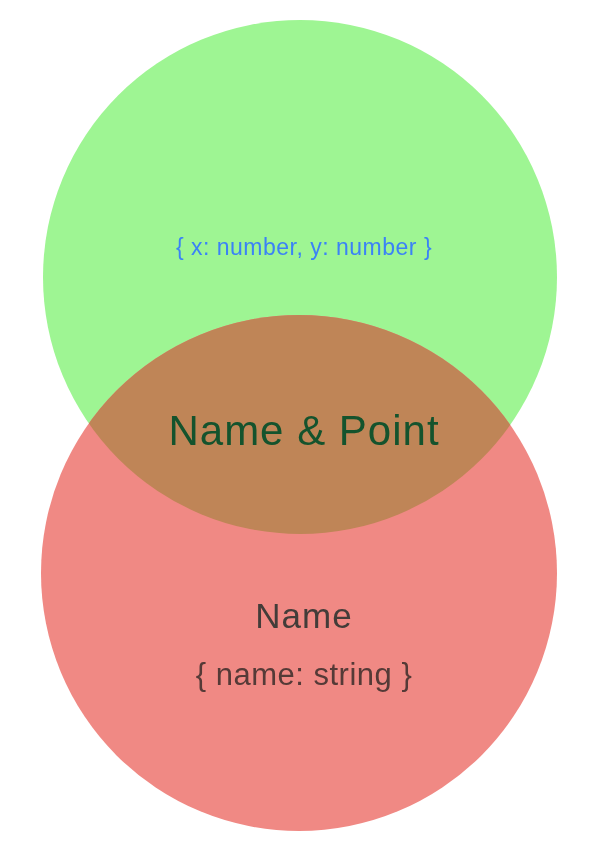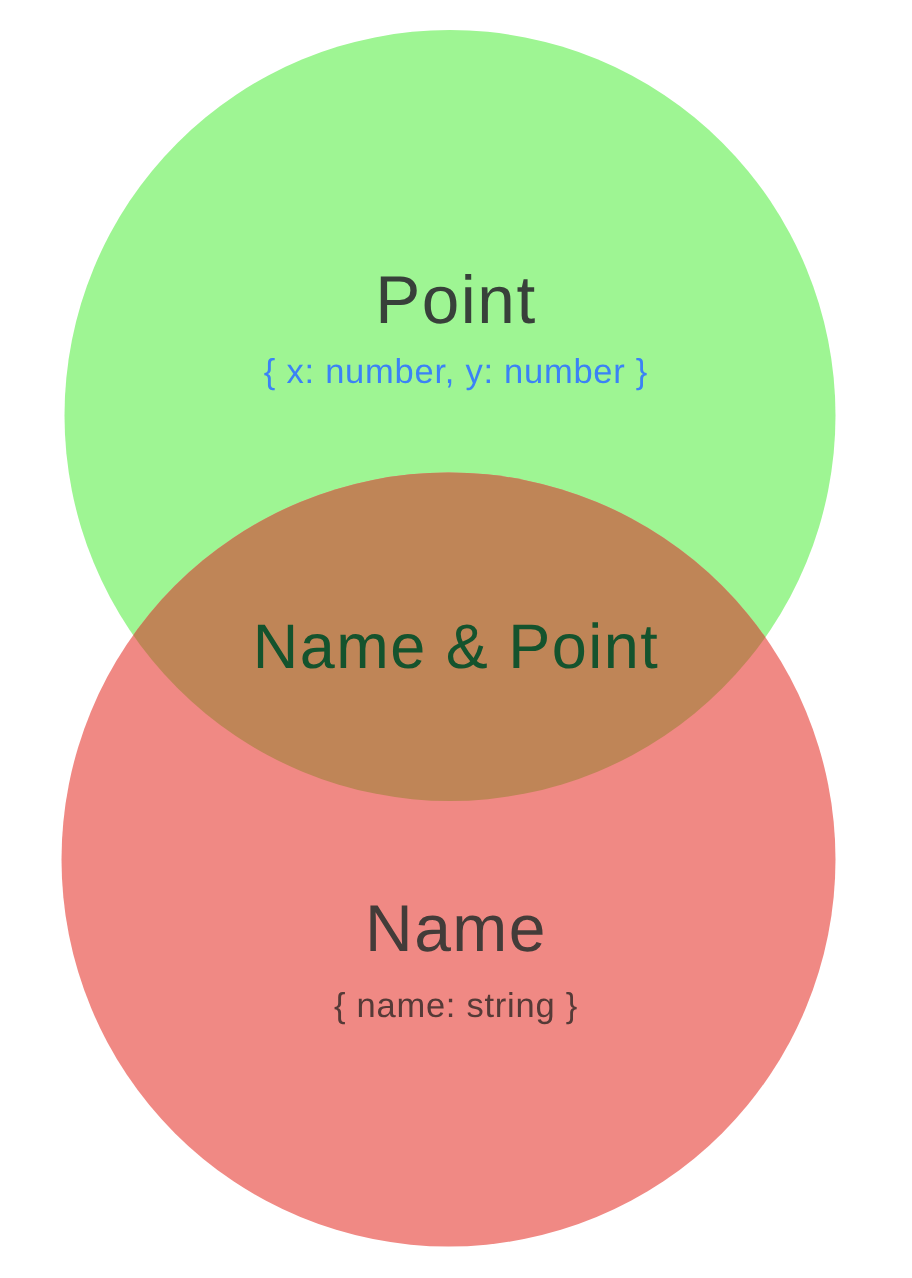--- a/index.html
+++ b/index.html
@@ -41,27 +41,27 @@
     color: #3b82f6;
   }
   .label-intersection-title {
     top: 410px;
     font-size: 42px;
     letter-spacing: 1px;
     color: #14532d;
   }
   .label-name-title {
     top: 598px;
-    font-size: 44px;
+    font-size: 35px;
     letter-spacing: 1px;
     color: #433c39;
   }
   .label-name-subtitle {
     top: 659px;
-    font-size: 23px;
+    font-size: 31px;
     letter-spacing: 0.5px;
     color: #553a37;
   }
   .watermark {
     position: absolute;
     right: 8px;
     bottom: 12px;
     font-size: 18px;
     letter-spacing: 1px;
     color: rgba(205, 202, 199, 0.75);
@@ -80,21 +80,20 @@
         <circle cx="300" cy="277" r="257"></circle>
       </clipPath>
     </defs>
     <circle cx="300" cy="277" r="257" fill="#9EF593"></circle>
     <circle cx="299" cy="573" r="258" fill="#F08984"></circle>
     <g clip-path="url(#clip-point-circle)">
       <circle cx="299" cy="573" r="258" fill="#BF8557"></circle>
     </g>
   </svg>
 
-  <div class="label label-point-title">Point</div>
 
   <div class="label label-point-subtitle">{ x: number, y: number }</div>
 
   <div class="label label-intersection-title">Name &amp; Point</div>
 
   <div class="label label-name-title">Name</div>
 
   <div class="label label-name-subtitle">{ name: string }</div>
 
 

